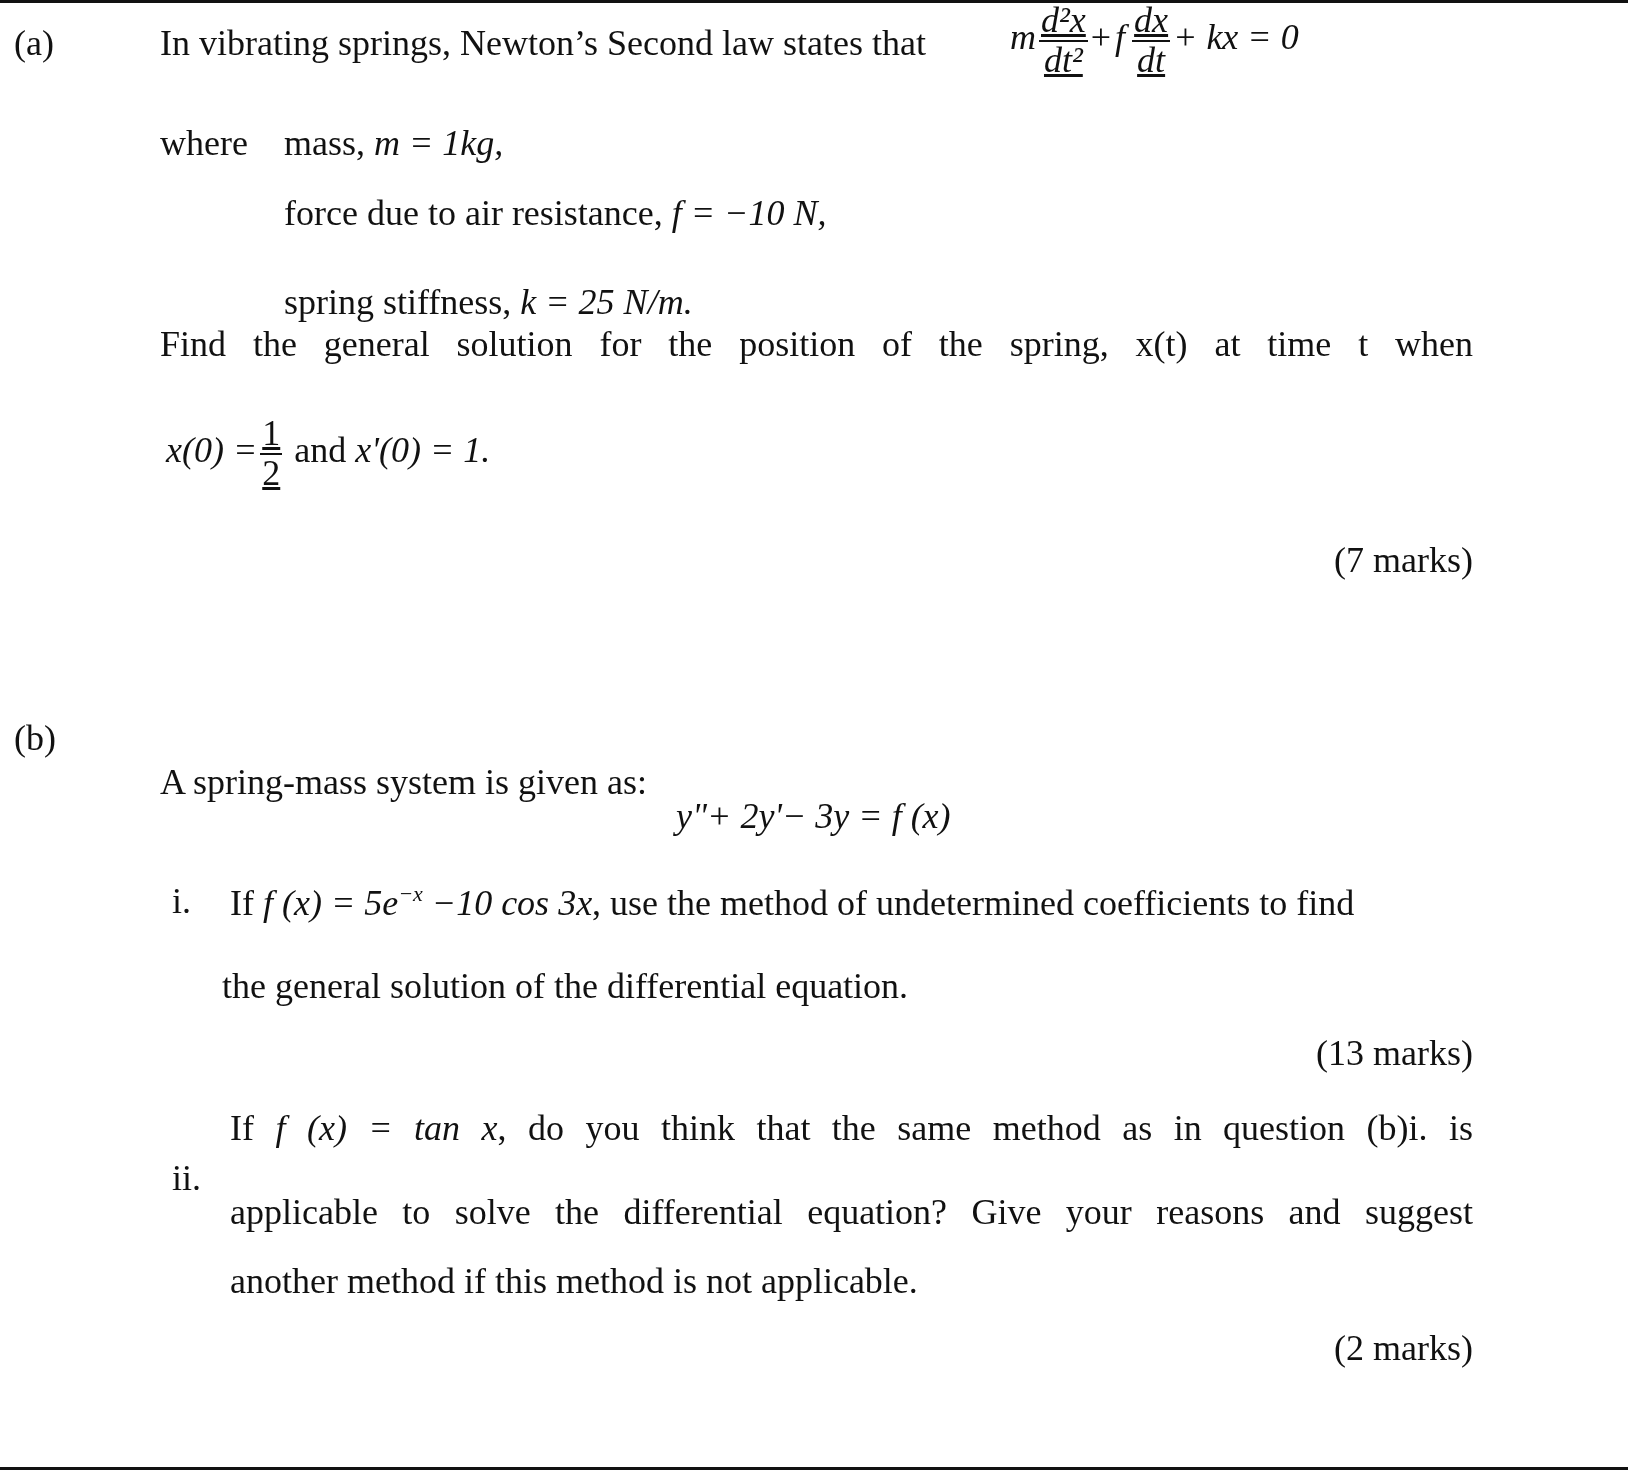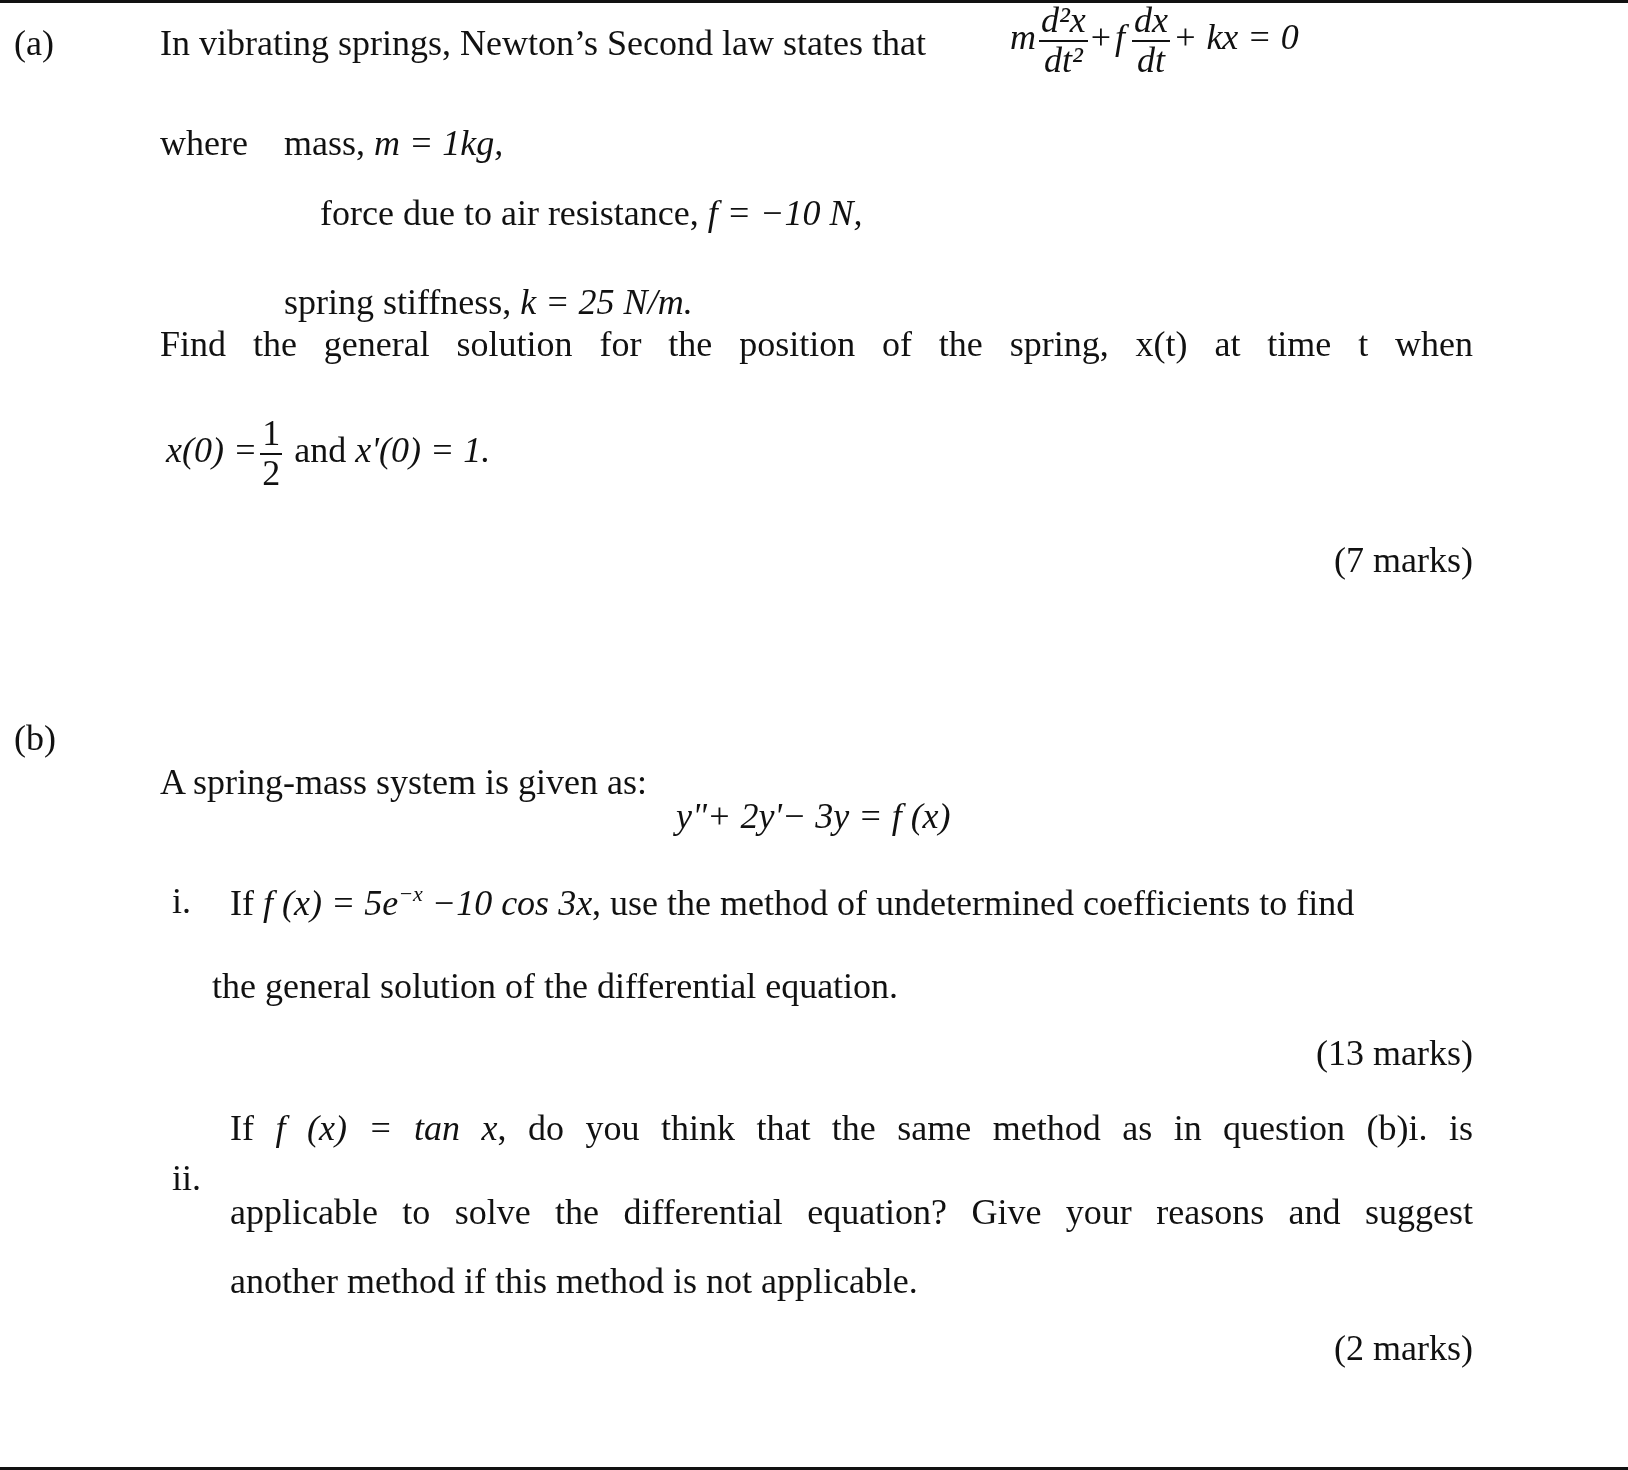--- a/index.html
+++ b/index.html
@@ -5,21 +5,21 @@
   html, body { margin: 0; padding: 0; }
   body {
     width: 1628px; height: 1470px; background: #ffffff; position: relative; overflow: hidden;
     font-family: "Liberation Serif", "DejaVu Serif", serif; color: #111111;
   }
   .rule { position: absolute; left: 0; width: 1628px; height: 3px; background: #111; }
   .rule.top { top: 0; }
   .rule.bottom { top: 1467px; }
   .t { position: absolute; font-size: 36px; white-space: nowrap; line-height: 1; }
   .i { font-style: italic; }
-  .frac { display: inline-flex; flex-direction: column; align-items: center; vertical-align: middle; margin: 0 3px; }
+  .frac { display: inline-flex; flex-direction: column; align-items: center; vertical-align: middle; margin: 0 3px; text-decoration: underline; }
   .frac .num, .frac .den { line-height: 1.05; padding: 0 2px; }
   .frac .bar { width: 100%; height: 2px; background: #111; }
   sup { font-size: 22px; vertical-align: 14px; }
   .marks { right: 155px; }
   .just { text-align: justify; text-align-last: justify; }
 </style>
 </head>
 <body>
 
 <div class="rule top"></div>
@@ -35,21 +35,21 @@
       <span class="num i">dx</span>
       <span class="bar"></span>
       <span class="den i">dt</span>
     </span><span class="i">+ kx = 0</span>
 </div>
 
 <div class="t" style="left:160px; top:125px;">where</div>
 <div class="t" style="left:284px; top:125px;">
   <span>mass,</span>&nbsp;<span class="i">m = 1kg,</span>
 </div>
-<div class="t" style="left:284px; top:195px;margin-left:36px;">
+<div class="t" style="left:284px; top:195px;">
   <span>force due to air resistance,</span>&nbsp;<span class="i">f = −10 N,</span>
 </div>
 <div class="t" style="left:284px; top:284px;">
   <span>spring stiffness,</span>&nbsp;<span class="i">k = 25 N/m.</span>
 </div>
 
 <div class="t just" style="left:160px; top:326px; width:1313px;">Find the general solution for the position of the spring, x(t) at time t when</div>
 
 <div class="t" style="left:166px; top:415px;">
   <span class="i">x(0) =</span><span class="frac">
@@ -64,21 +64,21 @@
 <div class="t marks" style="top:542px;">(7 marks)</div>
 
 <div class="t" style="left:14px; top:720px;">(b)</div>
 <div class="t" style="left:160px; top:720px;margin-top:44px;">A spring-mass system is given as:</div>
 <div class="t i" style="left:676px; top:798px;">y"+ 2y'− 3y = f (x)</div>
 
 <div class="t" style="left:172px; top:883px;">i.</div>
 <div class="t" style="left:230px; top:883px;">
   <span>If</span>&nbsp;<span class="i">f (x) = 5e</span><sup class="i">−x</sup><span class="i"> −10 cos 3x</span><span>, use the method of undetermined coefficients to find</span>
 </div>
-<div class="t" style="left:212px; top:968px;text-align:center;">the general solution of the differential equation.</div>
+<div class="t" style="left:222px; top:968px;text-align:center;">the general solution of the differential equation.</div>
 <div class="t marks" style="top:1035px;">(13 marks)</div>
 
 <div class="t" style="left:172px; top:1160px;">ii.</div>
 <div class="t just" style="left:230px; top:1110px; width:1243px;">
   <span>If</span>&nbsp;<span class="i">f (x) = tan x</span><span>, do you think that the same method as in question (b)i. is</span>
 </div>
 <div class="t just" style="left:230px; top:1194px; width:1243px;">applicable to solve the differential equation? Give your reasons and suggest</div>
 <div class="t" style="left:230px; top:1263px;">another method if this method is not applicable.</div>
 <div class="t marks" style="top:1330px;">(2 marks)</div>
 

